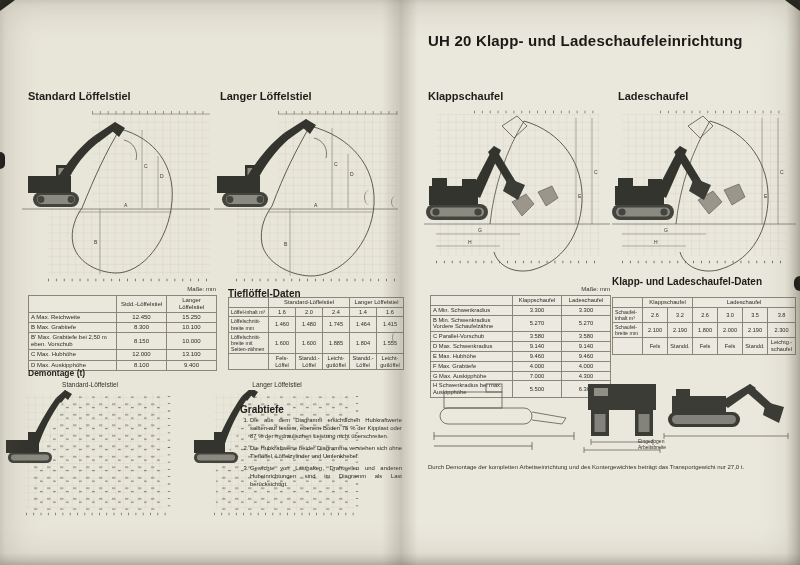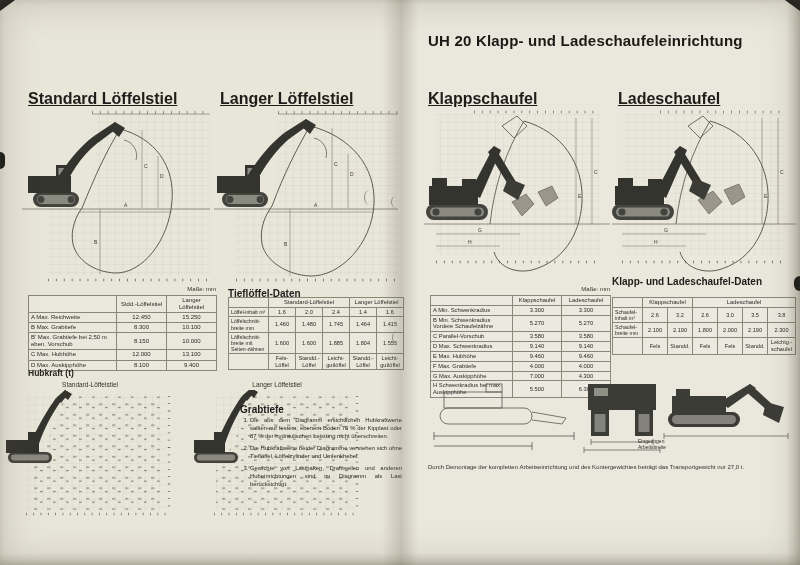--- a/index.html
+++ b/index.html
@@ -19,21 +19,21 @@
   .abs{position:absolute;}
   .corner{position:absolute;width:0;height:0;z-index:30;}
   .corner.tl{left:0;top:0;border-top:11px solid #191916;border-right:15px solid transparent;}
   .corner.tr{right:0;top:0;border-top:11px solid #191916;border-left:15px solid transparent;}
   .edgeblob{position:absolute;background:#191916;z-index:30;}
   .edgeblob.l{left:0;top:152px;width:5px;height:17px;border-radius:0 8px 8px 0;}
   .edgeblob.r{right:0;top:276px;width:6px;height:15px;border-radius:8px 0 0 8px;}
   .crescent{position:absolute;border-left:1.3px solid #938f82;border-radius:50%;z-index:8;}
 
   .page-title{font-size:15px;font-weight:bold;letter-spacing:.2px;color:#1b1a17;white-space:nowrap;}
-  .sub-title{font-size:16px;font-weight:bold;color:#1e1d1a;white-space:nowrap;text-decoration:underline;}
+  .sub-title{font-size:11px;font-weight:bold;color:#1e1d1a;white-space:nowrap;}
   .small-title{font-size:10px;font-weight:bold;color:#1e1d1a;white-space:nowrap;}
   .masse{font-size:6px;text-align:right;color:#33322c;}
 
   table.tbl{border-collapse:collapse;table-layout:fixed;background:rgba(255,255,255,.12);
         border-top:1px solid #55524a;border-bottom:1px solid #55524a;}
   table.tbl td,table.tbl th{border:.5px solid #8a8678;font-weight:normal;padding:1px 2px;
         text-align:center;vertical-align:middle;line-height:1.18;color:#2c2b25;}
   table.tbl td:first-child{text-align:left;}
   .tbl-dimL{width:188px;font-size:6px;}
   .tbl-dimR{width:180px;font-size:5.8px;}
@@ -239,21 +239,21 @@
           <td></td>
           <td>Fels-Löffel</td>
           <td>Standd.-Löffel</td>
           <td>Leicht-gutlöffel</td>
           <td>Standd.-Löffel</td>
           <td>Leicht-gutlöffel</td>
         </tr>
       </tbody>
   </table>
 
-  <div class="abs" style="left:28px;top:368px;font-size:8.5px;font-weight:bold;">Hubkraft (t)</div>
+  <div class="abs" style="left:28px;top:368px;font-size:8.5px;font-weight:bold;">Demontage (t)</div>
   <div class="abs chart-label" style="left:30px;top:381px;width:120px;">Standard-Löffelstiel</div>
   <div class="abs chart-label" style="left:212px;top:381px;width:130px;">Langer Löffelstiel</div>
 
   <svg class="abs" style="left:6px;top:390px;" width="170" height="140" viewBox="0 0 170 140">
     <rect x="20" y="4" width="140" height="116" fill="url(#grid7)"></rect>
     <path d="M58 6 L158 6 L158 120 L24 120 L24 74 C38 66 50 34 58 6 Z" fill="url(#numgrid)" opacity="0.85"></path>
     <line x1="163" y1="6" x2="163" y2="120" stroke="#6e6b60" stroke-width="2.4" stroke-dasharray="0.8 6.5"></line>
     <line x1="20" y1="124" x2="160" y2="124" stroke="#6e6b60" stroke-width="2.4" stroke-dasharray="0.8 6.5"></line>
     <g>
       <rect x="2" y="62" width="44" height="11" rx="5.5" fill="#44443e"></rect>

